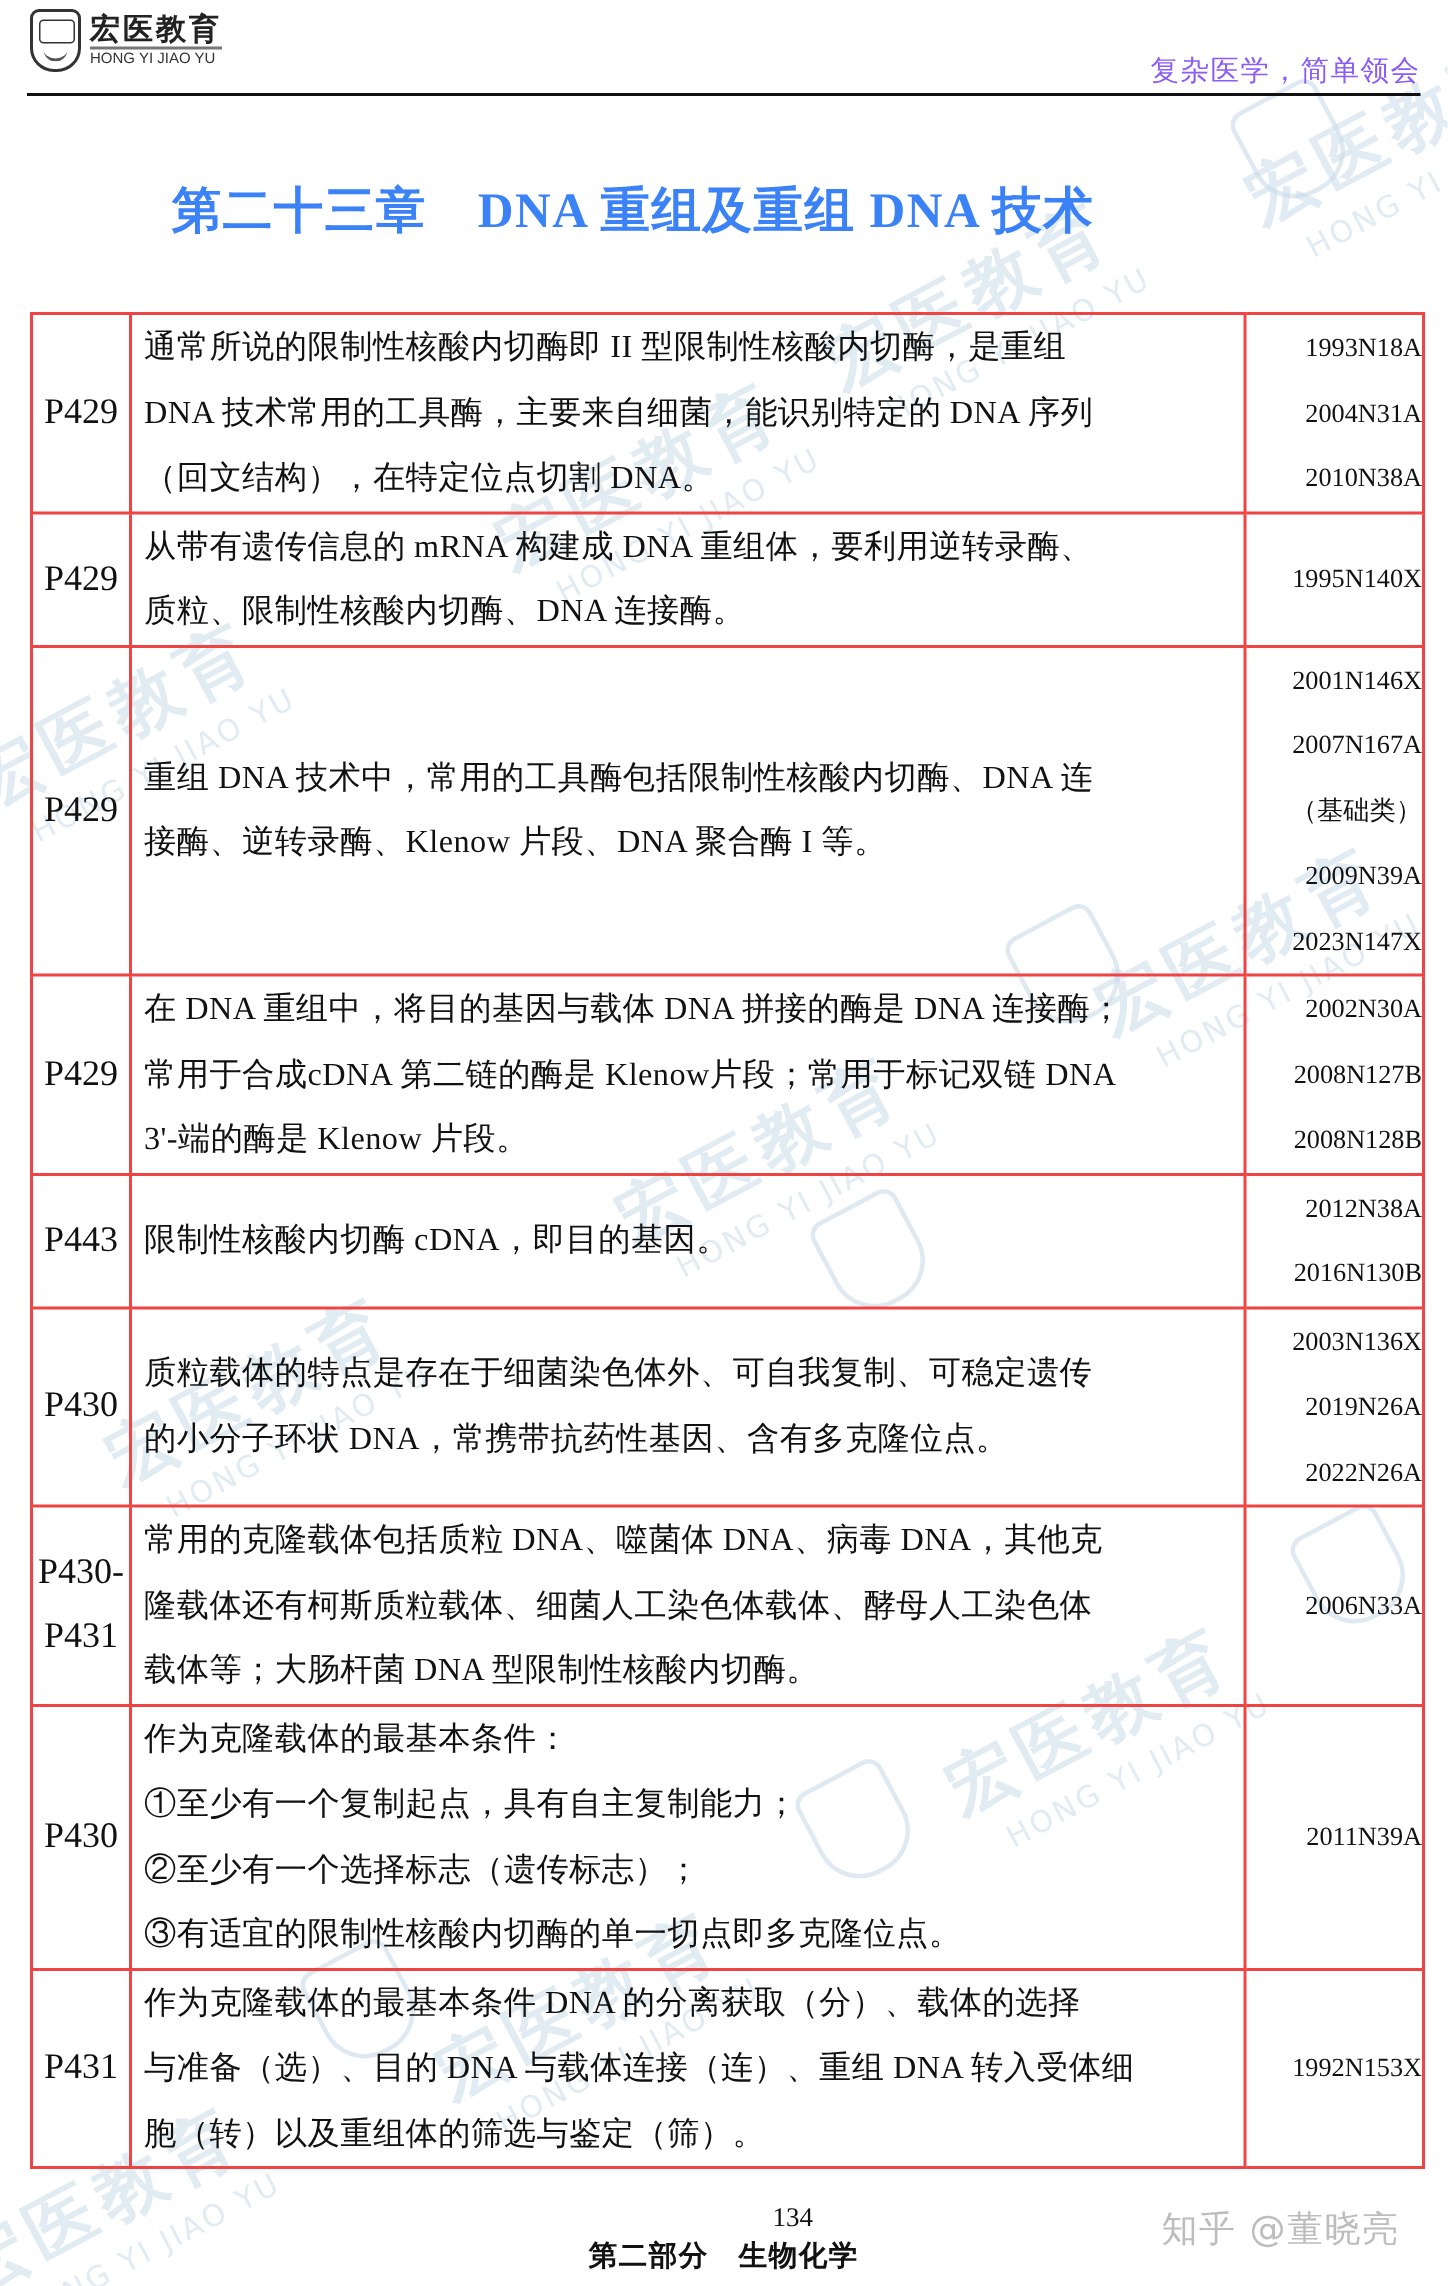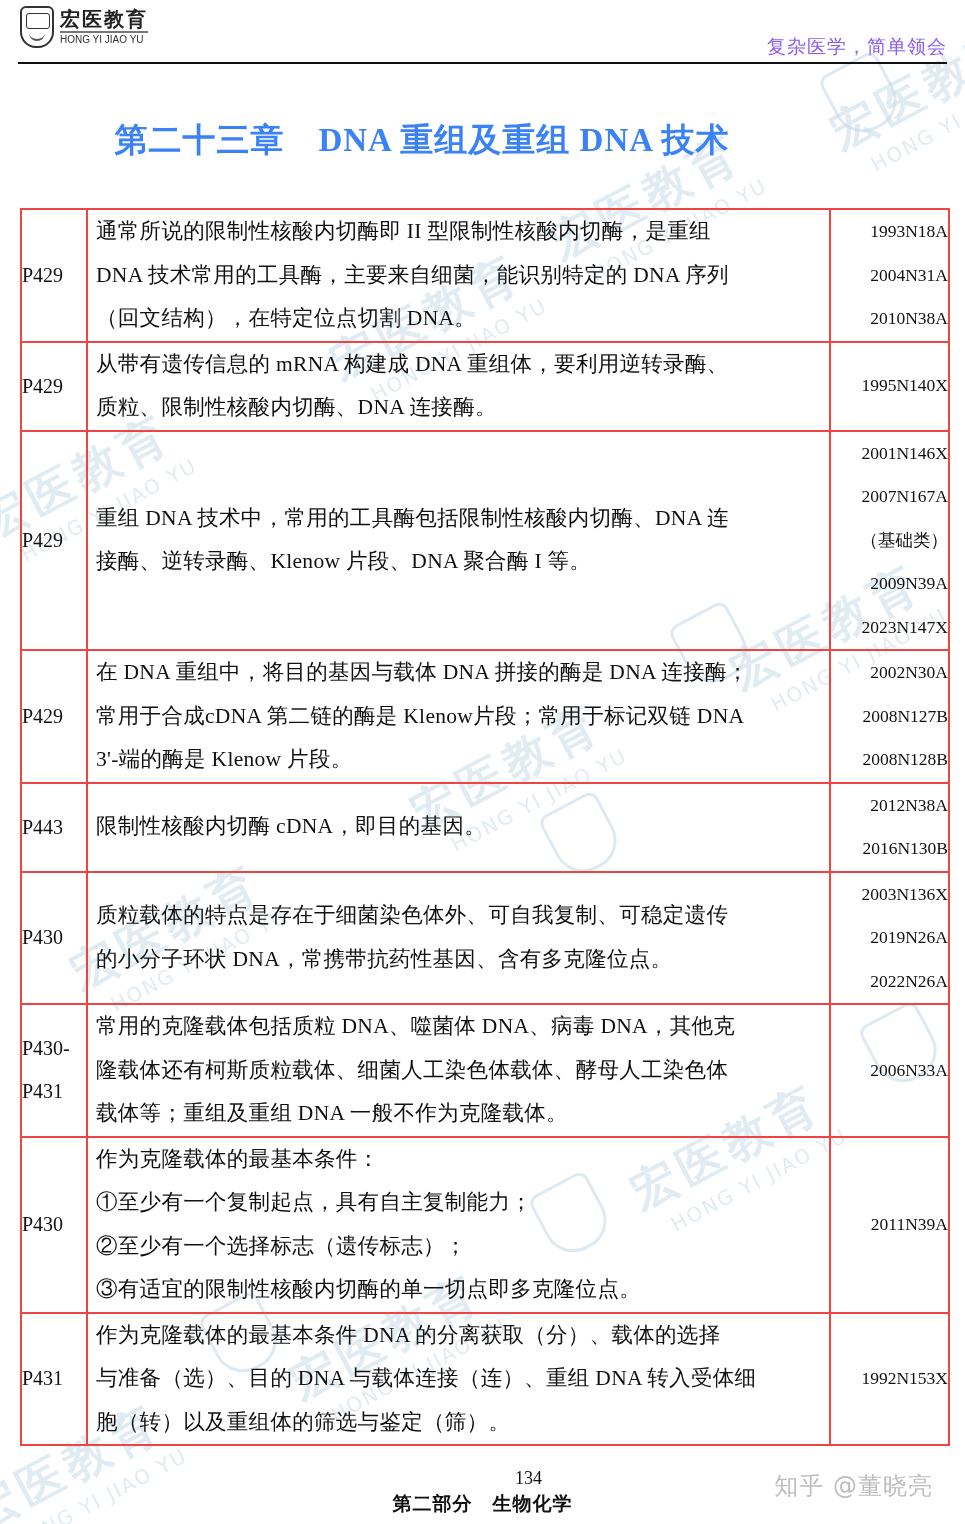--- a/index.html
+++ b/index.html
@@ -50,21 +50,21 @@
   .chapter-title {
     position: absolute; left: 0; width: 844px; top: 118px; text-align: center; z-index: 2;
     font-size: 33px; font-weight: bold; letter-spacing: 1px; color: #3b82f6;
   }
 
   table.kp {
     position: absolute; left: 20px; top: 208px; width: 928px; z-index: 2;
     border-collapse: collapse; table-layout: fixed;
   }
   table.kp td { border: 2px solid #ef4444; padding: 0; vertical-align: middle; }
-  td.page-cell { width: 62px; text-align: left; font-size: 20px; line-height: 43px; }
+  td.page-cell { width: 62px; text-align: center; font-size: 24px; line-height: 43px; }
   td.text-cell { font-size: 21.5px; line-height: 43.5px; padding: 0 6px 0 8px !important; text-align: justify; letter-spacing: 0.3px; }
   td.ref-cell { width: 114px; text-align: right; font-size: 17.5px; line-height: 43.5px; margin-left: 25px; }
   .line { display: block; }
 
   .footer-page { position: absolute; left: 0; width: 965px; text-align: center; top: 1468px; font-size: 18px; z-index: 2; margin-left: 46px; }
   .footer-part { position: absolute; left: 0; width: 965px; text-align: center; top: 1491px; font-size: 19px; letter-spacing: 1px; z-index: 2; font-weight: bold; }
   .source-tag {
     position: absolute; right: 32px; top: 1470px; font-family: "DejaVu Sans", sans-serif;
     font-size: 24px; color: #bdbdbd; z-index: 2; letter-spacing: 1px;
   }
@@ -215,21 +215,21 @@
       </td>
     </tr>
     <tr style="height:131px">
       <td class="page-cell">
         <span class="line">P430-</span>
         <span class="line">P431</span>
       </td>
       <td class="text-cell">
         <span class="line">常用的克隆载体包括质粒 DNA、噬菌体 DNA、病毒 DNA，其他克</span>
         <span class="line">隆载体还有柯斯质粒载体、细菌人工染色体载体、酵母人工染色体</span>
-        <span class="line">载体等；重组及重组 DNA 一般不作为克隆载体。</span>
+        <span class="line">载体等；大肠杆菌 DNA 型限制性核酸内切酶。</span>
       </td>
       <td class="ref-cell">
         <span class="line">2006N33A</span>
       </td>
     </tr>
     <tr style="height:175px">
       <td class="page-cell">P430</td>
       <td class="text-cell">
         <span class="line">作为克隆载体的最基本条件：</span>
         <span class="line">①至少有一个复制起点，具有自主复制能力；</span>

